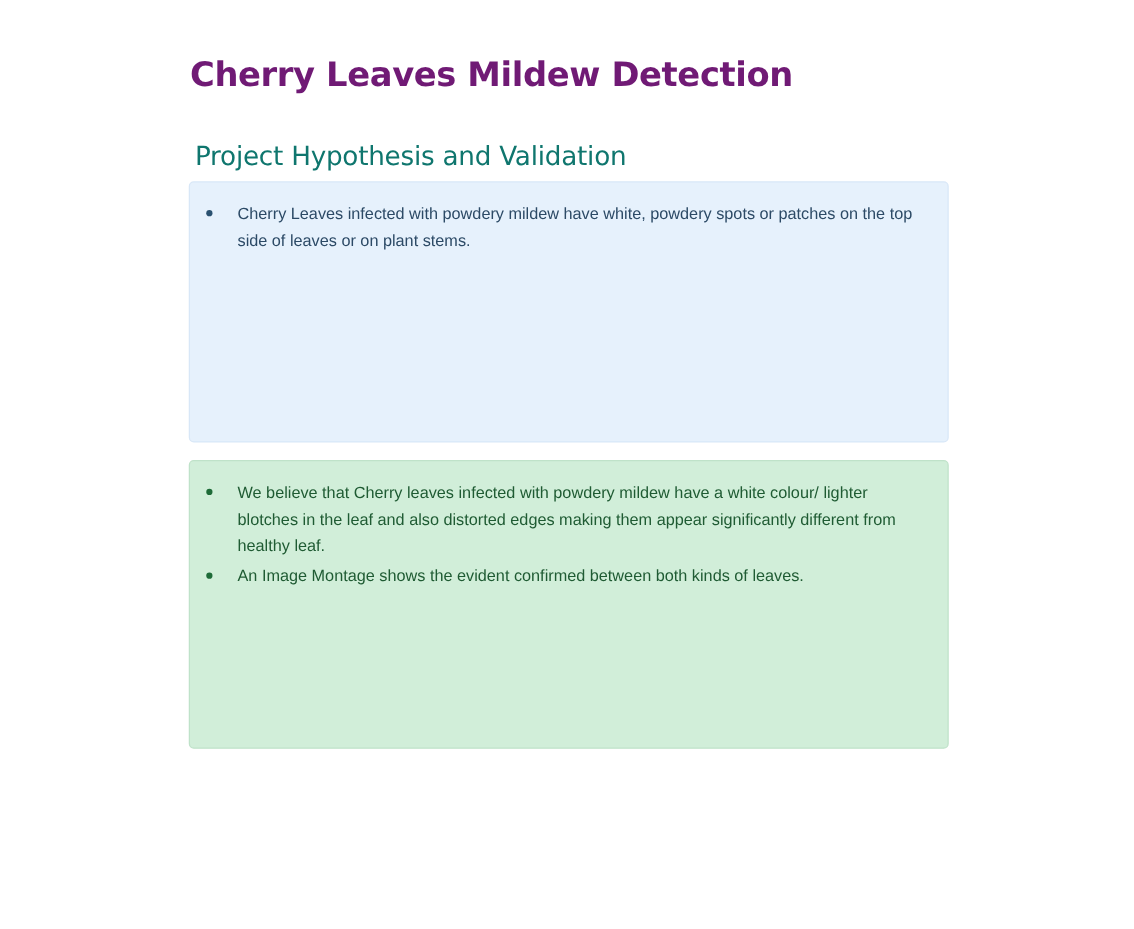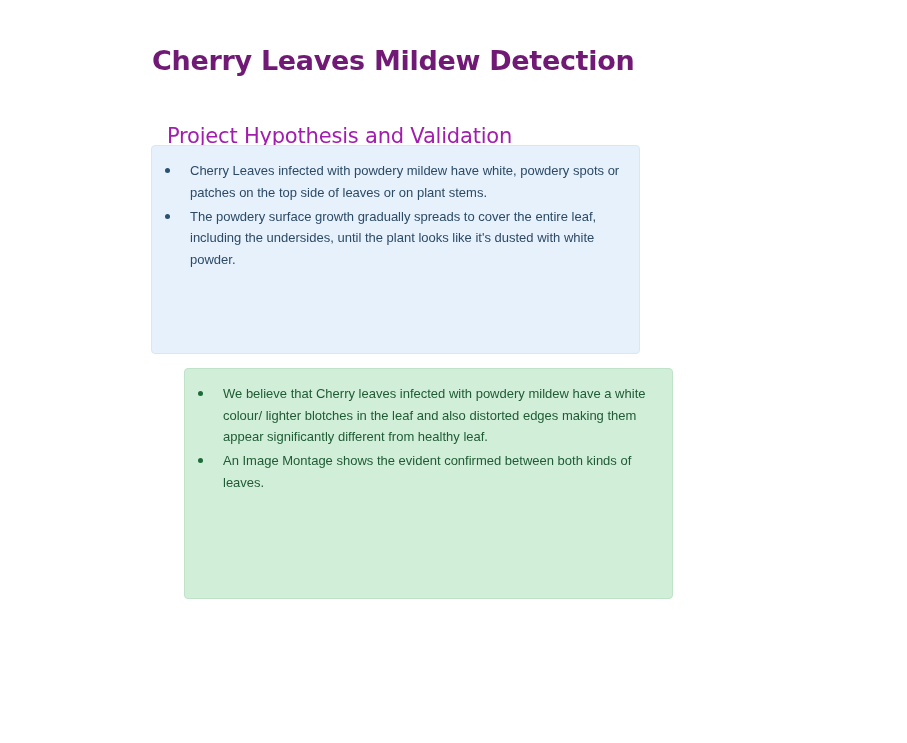--- a/index.html
+++ b/index.html
@@ -30,51 +30,50 @@
       font-size: 27px;
       letter-spacing: -0.3px;
       color: #701a75;
       white-space: nowrap;
       line-height: 38px;
     }
     .section-title {
       position: absolute;
       top: 106px;
       left: 0;
-      margin: 15px;
+      margin: 4px;
       font-family: "DejaVu Sans", sans-serif;
       font-weight: 400;
       font-size: 21px;
-      color: #a21caf;
+      color: #0f766e;
       white-space: nowrap;
       line-height: 30px;
       letter-spacing: -0.2px;
     }
     .alert {
       position: absolute;
       left: -1px;
-      width: 489px;
+      width: 608px;
       box-sizing: border-box;
       border-radius: 4px;
       padding: 14px 12px 12px 12px;
     }
     .alert-info {
       top: 145px;
       height: 209px;
       background: #e6f1fc;
       border: 1px solid #d8e7f7;
       color: #2c4a66;
     }
     .alert-success {
       top: 368px;
       height: 231px;
       background: #d1eed9;
       border: 1px solid #bfe2c9;
       color: #1f5b33;
-      margin-left: 33px;
     }
     .alert ul {
       list-style: none;
       margin: 0;
       padding: 0;
     }
     .alert li {
       position: relative;
       padding-left: 26px;
       font-family: "Liberation Sans", sans-serif;
@@ -103,24 +102,20 @@
 <div class="main">
   <h1 class="page-title">Cherry Leaves Mildew Detection</h1>
   <h2 class="section-title">Project Hypothesis and Validation</h2>
 
   <div class="alert alert-info">
     <ul>
       <li>
         <span class="bullet"></span>
         <span class="txt">Cherry Leaves infected with powdery mildew have white, powdery spots or patches on the top side of leaves or on plant stems.</span>
       </li>
-      <li>
-        <span class="bullet"></span>
-        <span class="txt">The powdery surface growth gradually spreads to cover the entire leaf, including the undersides, until the plant looks like it's dusted with white powder.</span>
-      </li>
     </ul>
   </div>
 
   <div class="alert alert-success">
     <ul>
       <li>
         <span class="bullet"></span>
         <span class="txt">We believe that Cherry leaves infected with powdery mildew have a white colour/ lighter blotches in the leaf and also distorted edges making them appear significantly different from healthy leaf.</span>
       </li>
       <li>

